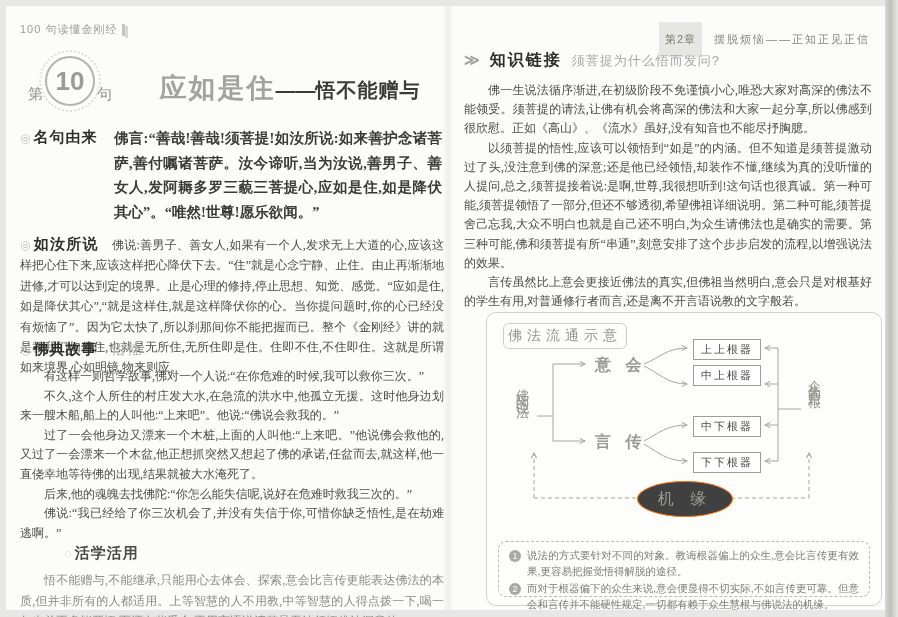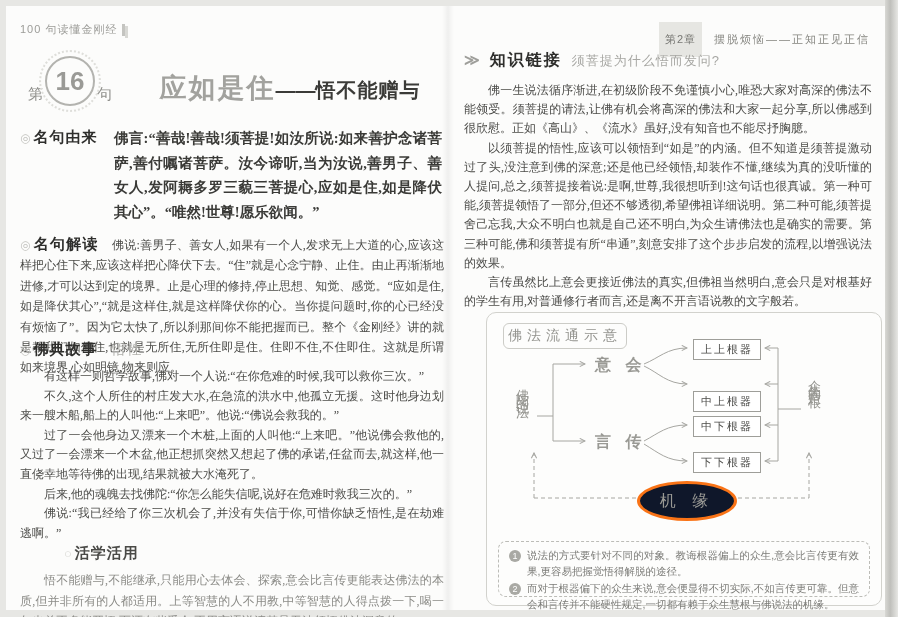--- a/index.html
+++ b/index.html
@@ -82,23 +82,23 @@
     border:1px solid #d2d2cd;border-radius:10px;background:#fdfdfc;}
   .diagram-title{position:absolute;left:16px;top:10px;border:1px solid #ccccc7;border-radius:6px;
     padding:3px 4px;font-family:"Liberation Sans",sans-serif;font-size:14px;color:#94948f;letter-spacing:5px;}
   .vlabel{position:absolute;writing-mode:vertical-rl;text-orientation:upright;
     font-family:"Liberation Sans",sans-serif;font-size:13px;color:#94948f;letter-spacing:4px;}
   .method{position:absolute;font-family:"Liberation Sans",sans-serif;font-size:16px;color:#9a9a95;
     letter-spacing:5px;font-weight:bold;}
   .rbox{position:absolute;width:66px;height:19px;border:1px solid #9e9e99;background:#fff;
     display:flex;align-items:center;justify-content:center;font-size:11px;color:#4b4b48;
     font-family:"Liberation Sans",sans-serif;letter-spacing:2px;}
-  .ellipse{position:absolute;left:150px;top:168px;width:94px;height:34px;border:3px solid #f97316;
+  .ellipse{position:absolute;left:150px;top:168px;width:94px;height:34px;border:1px solid #f97316;
     border-radius:50%;display:flex;align-items:center;justify-content:center;
-    font-family:"Liberation Sans",sans-serif;font-size:16px;color:#9a9a95;letter-spacing:6px;background:#0f172a;}
+    font-family:"Liberation Sans",sans-serif;font-size:16px;color:#9a9a95;letter-spacing:6px;background:#404040;}
   .notes{position:absolute;left:11px;top:228px;width:372px;height:56px;border:1px dashed #bcbcb7;
     border-radius:8px;padding:6px 10px 0 10px;box-sizing:border-box;}
   .note-row{display:flex;gap:6px;margin-bottom:2px;}
   .note-bullet{flex:none;width:12px;height:12px;border-radius:50%;background:#a9a9a4;color:#fff;
     font-size:9px;line-height:12px;text-align:center;font-family:"Liberation Sans",sans-serif;margin-top:2px;}
   .note-text{font-size:10.5px;line-height:15.5px;color:#7c7c78;text-align:justify;
     font-family:"Liberation Sans",sans-serif;}
   svg.connectors{position:absolute;left:0;top:0;pointer-events:none;}
 </style>
 </head>
@@ -111,39 +111,39 @@
 <div class="page page-left">
 
   <div class="running-header">
     <span>100 句读懂金刚经</span>
     <span class="header-mark"></span>
   </div>
 
   <div class="ordinal">
     <span class="pre">第</span>
     <span class="medallion">
-      <span class="num">16</span>
+      <span class="num">10</span>
     </span>
     <span class="suf">句</span>
   </div>
 
   <div class="main-title">
     <span class="big">应如是住</span><span class="dash">——</span><span class="small">悟不能赠与</span>
   </div>
 
   <div class="sec-yulai">
     <div class="head-col">
       <span class="sec-head"><span class="sec-bullet">◎</span><span>名句由来</span></span>
     </div>
     <div class="quote">佛言:“善哉!善哉!须菩提!如汝所说:如来善护念诸菩萨,善付嘱诸菩萨。汝今谛听,当为汝说,善男子、善女人,发阿耨多罗三藐三菩提心,应如是住,如是降伏其心”。“唯然!世尊!愿乐欲闻。”</div>
   </div>
 
   <div class="sec-jiedu">
     <div class="flow">
-      <span class="sec-head"><span class="sec-bullet">◎</span><span>名句解读</span></span>
+      <span class="sec-head"><span class="sec-bullet">◎</span><span>如汝所说</span></span>
       <span>佛说:善男子、善女人,如果有一个人,发求无上大道的心,应该这样把心住下来,应该这样把心降伏下去。“住”就是心念宁静、止住。由止再渐渐地进修,才可以达到定的境界。止是心理的修持,停止思想、知觉、感觉。“应如是住,如是降伏其心”,“就是这样住,就是这样降伏你的心。当你提问题时,你的心已经没有烦恼了”。因为它太快了,所以刹那间你不能把握而已。整个《金刚经》讲的就是教我们如何住,也就是无所住,无所住即是住。住即不住,不住即住。这就是所谓如来境界,心如明镜,物来则应。</span>
     </div>
   </div>
 
   <div class="sec-gushi">
     <div>
       <span class="sec-head"><span class="sec-bullet">◎</span><span>佛典故事</span></span>
       <span class="sec-sub">悟性</span>
     </div>
     <div class="paras">
@@ -219,21 +219,21 @@
 
     <div class="diagram-title">佛法流通示意</div>
 
     <div class="vlabel" style="left:26px;top:66px;">佛陀的说法</div>
     <div class="vlabel" style="left:318px;top:56px;">众生的慧根</div>
 
     <div class="method" style="left:108px;top:42px;">意 会</div>
     <div class="method" style="left:108px;top:119px;">言 传</div>
 
     <div class="rbox" style="left:206px;top:26px;">上上根器</div>
-    <div class="rbox" style="left:206px;top:78px;">中上根器</div>
+    <div class="rbox" style="left:206px;top:52px;">中上根器</div>
     <div class="rbox" style="left:206px;top:103px;">中下根器</div>
     <div class="rbox" style="left:206px;top:139px;">下下根器</div>
 
     <div class="ellipse">机 缘</div>
 
     <div class="notes">
       <div class="note-row">
         <span class="note-bullet">1</span>
         <span class="note-text">说法的方式要针对不同的对象。教诲根器偏上的众生,意会比言传更有效果,更容易把握觉悟得解脱的途径。</span>
       </div>

